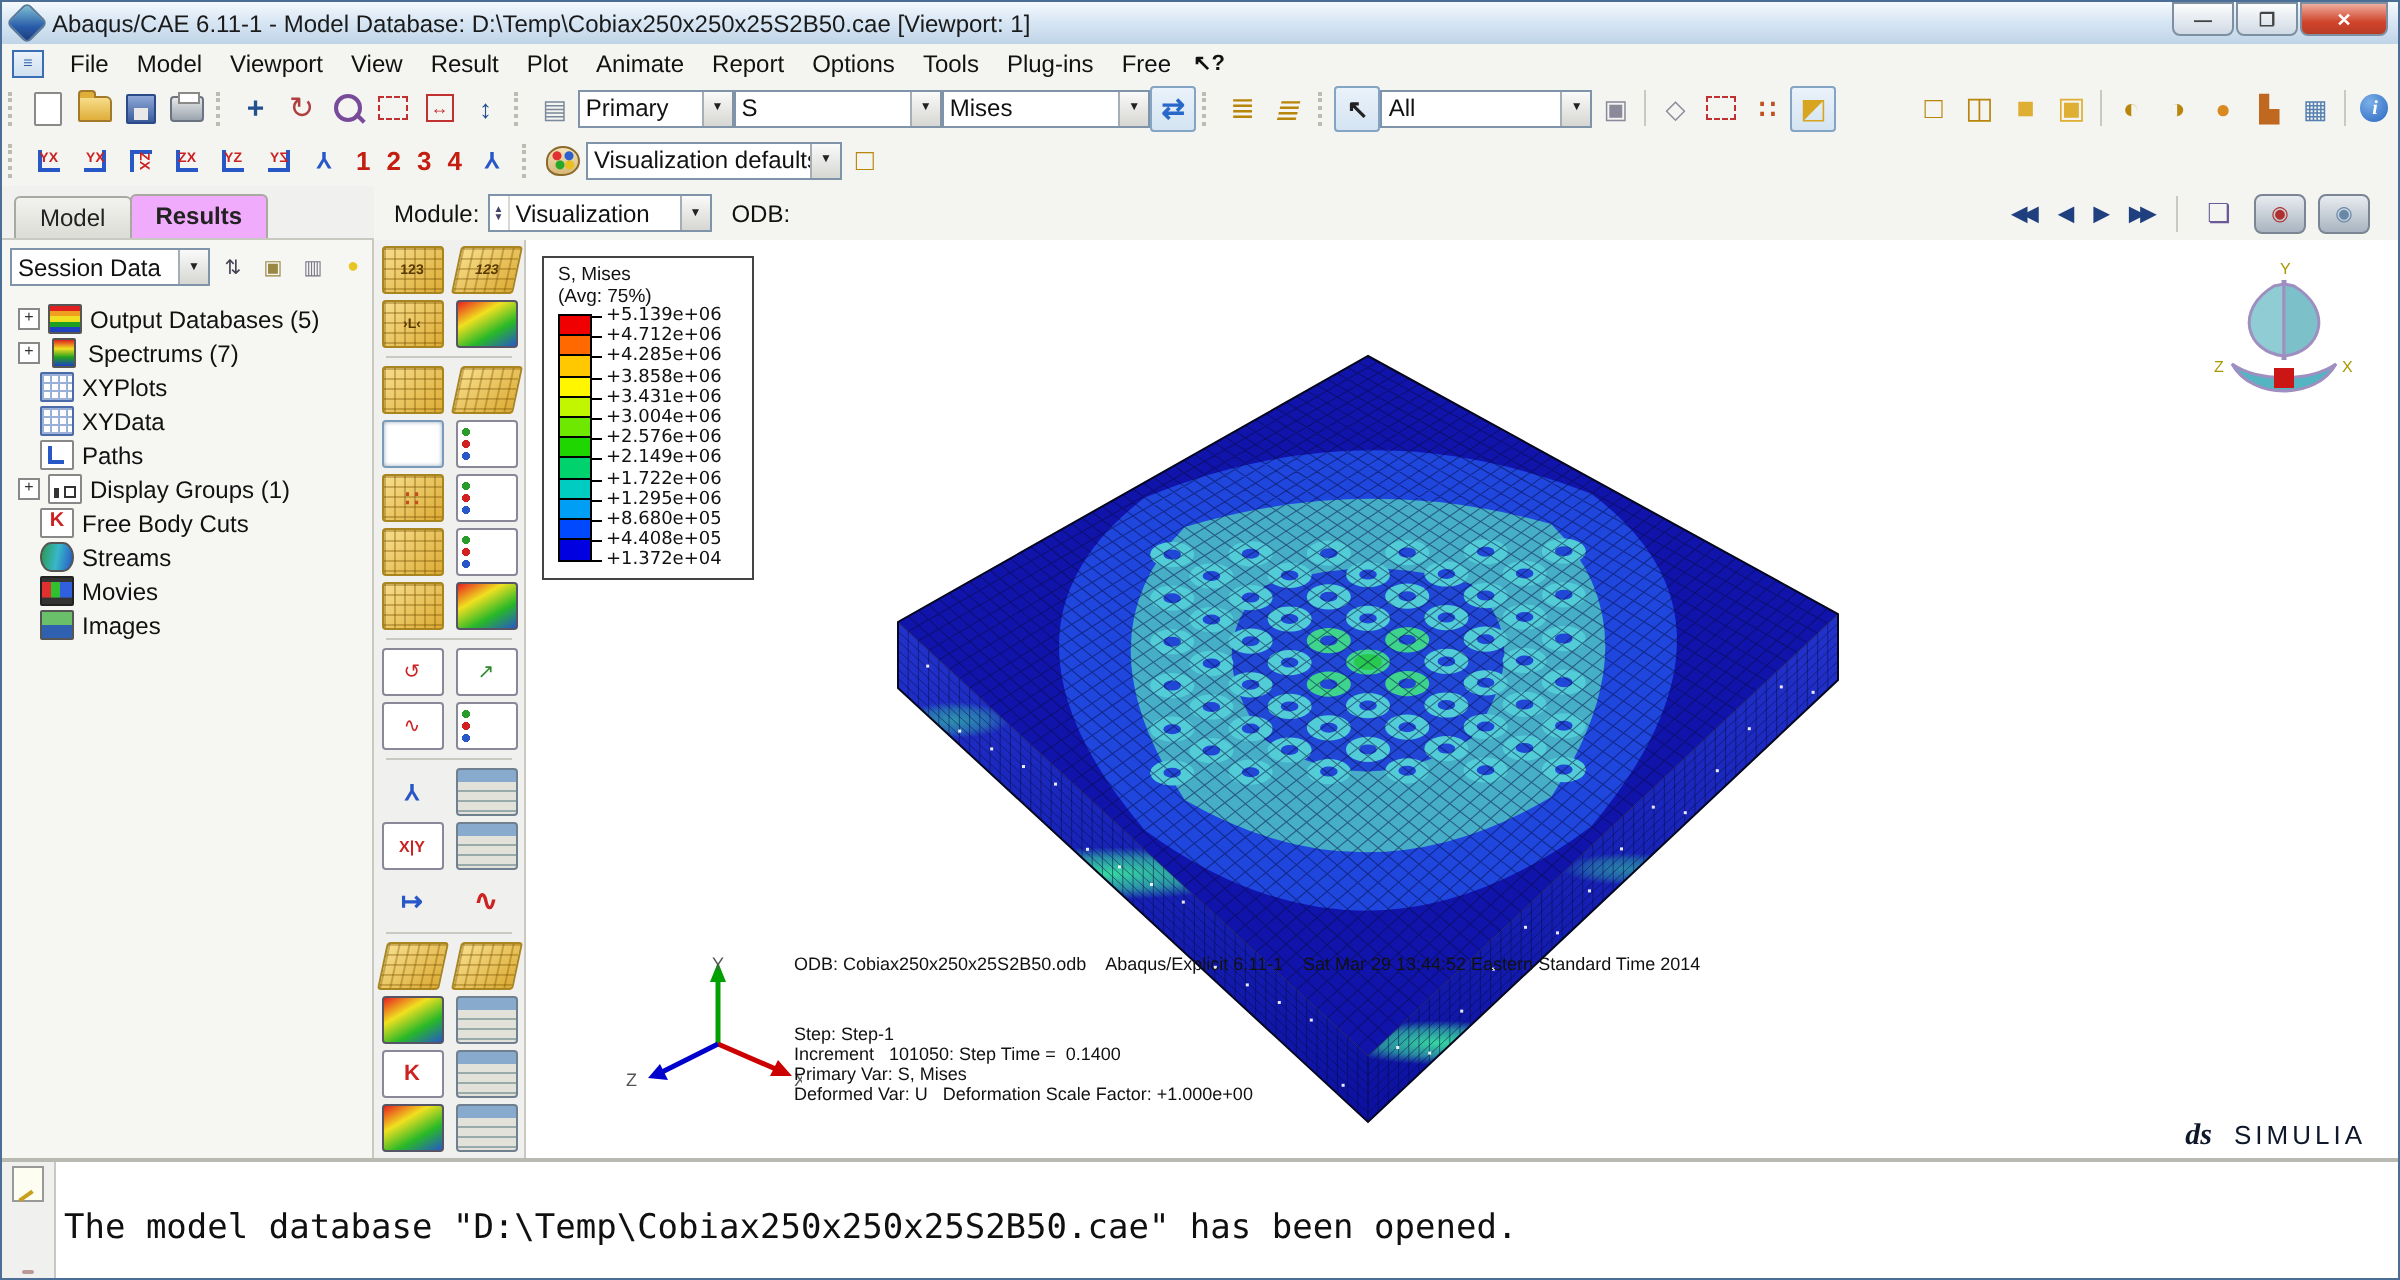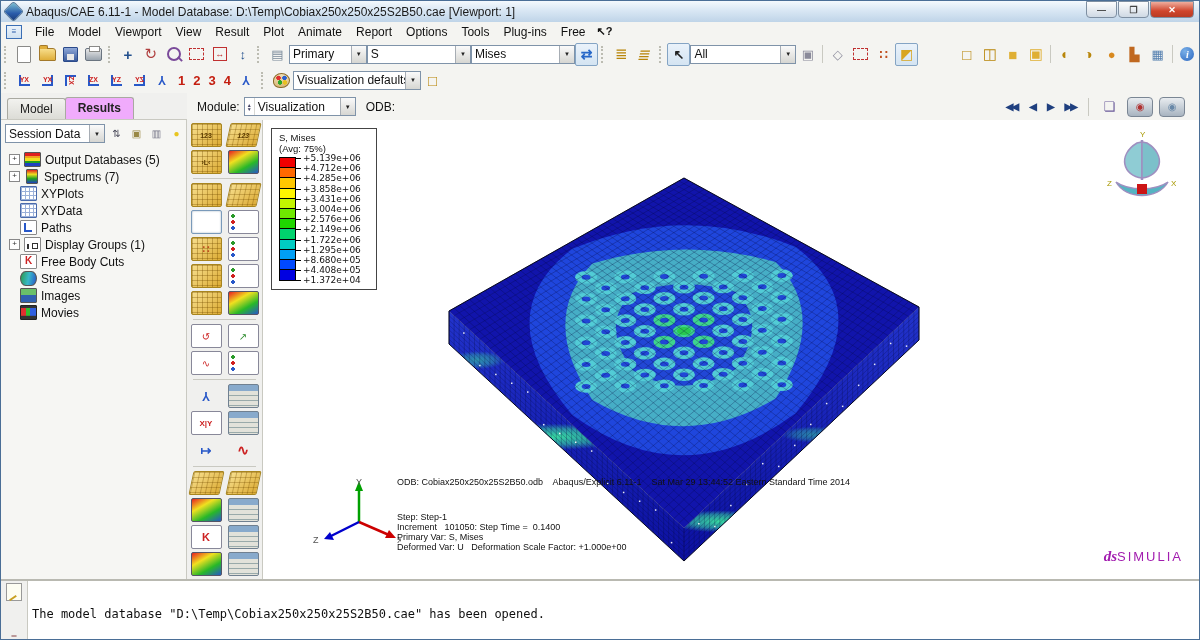--- a/index.html
+++ b/index.html
@@ -127,29 +127,29 @@
   .legend{position:absolute;left:8px;top:8px;width:104px;height:160px;background:#fff;
     border:1px solid #444;font-size:9.5px;color:#111}
   .leg-title{position:absolute;left:7px;top:3px}
   .leg-sub{position:absolute;left:7px;top:14px}
   .leg-swcol{position:absolute;left:7px;top:28px;width:15px;border:1px solid #000}
   .leg-cell{height:10.2px;border-bottom:1px solid #000;box-sizing:border-box}
   .leg-cell:last-child{border-bottom:none}
   .leg-lab{position:absolute;left:31px;font-size:9px;font-family:"DejaVu Sans",sans-serif;white-space:nowrap}
   .leg-lab::before{content:"";position:absolute;left:-8px;top:5px;width:6px;border-top:1px solid #000}
   .anno{position:absolute;font-size:9px;color:#111;white-space:pre;font-family:"Liberation Sans",sans-serif}
-  .logo{position:absolute;right:16px;bottom:16px;color:#a21caf;font-size:13px;letter-spacing:2px;display:flex;align-items:baseline;gap:0}
+  .logo{position:absolute;right:16px;bottom:4px;color:#0f172a;font-size:13px;letter-spacing:2px;display:flex;align-items:baseline;gap:11px}
   .logo .ds{font-family:"Liberation Serif",serif;font-style:italic;font-weight:bold;font-size:15px;letter-spacing:0}
   
   .msgarea{position:absolute;left:0;right:0;bottom:0;height:58px;background:#fff;border-top:2px solid #b9b9b1;display:flex}
   .msgicons{width:26px;background:#f0f0ee;border-right:1px solid #c9c9c1;display:flex;flex-direction:column;justify-content:space-between;align-items:center;padding:2px 0}
   .i-note{width:14px;height:16px;background:#fdfdf2;border:1px solid #999;position:relative}
   .i-note::after{content:"";position:absolute;left:2px;bottom:1px;width:8px;height:2px;background:#c8a020;transform:rotate(-35deg)}
   .cli{color:#c87818;font-weight:bold;font-size:12px;border:1px solid #b99;background:linear-gradient(#fdf6e2,#eed9a8);border-radius:2px;padding:0 2px;line-height:12px}
-  .msgtext{flex:1;padding:1px 4px;font-family:"DejaVu Sans Mono",monospace;font-size:12px;line-height:13px;color:#101010;white-space:pre;overflow:hidden}
+  .msgtext{flex:1;padding:1px 4px;font-family:"DejaVu Sans Mono",monospace;font-size:17px;line-height:13px;color:#101010;white-space:pre;overflow:hidden}
 </style>
 </head>
 <body>
 
 <div class="titlebar">
   <span class="app-ico"></span>
   <span class="title-text">Abaqus/CAE 6.11-1 - Model Database: D:\Temp\Cobiax250x250x25S2B50.cae [Viewport: 1]</span>
   <span class="win-btns">
     <span class="win-btn">—</span>
     <span class="win-btn">❐</span>
@@ -378,27 +378,27 @@
     <span class="ti ti-fbc" style="color: rgb(204, 34, 34);">K</span>
     <span>Free Body Cuts</span>
   </div>
   <div class="treerow">
     <span class="noexp"></span>
     <span class="ti ti-stream"></span>
     <span>Streams</span>
   </div>
   <div class="treerow">
     <span class="noexp"></span>
+    <span class="ti ti-movie"></span>
+    <span>Movies</span>
+  </div>
+  <div class="treerow">
+    <span class="noexp"></span>
     <span class="ti ti-img"></span>
     <span>Images</span>
-  </div>
-  <div class="treerow">
-    <span class="noexp"></span>
-    <span class="ti ti-movie"></span>
-    <span>Movies</span>
   </div>
 </div>
 
 <div class="toolbox">
   <div class="tkrow">
     <span class="tk g-gold">123</span>
     <span class="tk g-gold g-skew">123</span>
   </div>
   <div class="tkrow">
     <span class="tk g-gold">›L‹</span>

